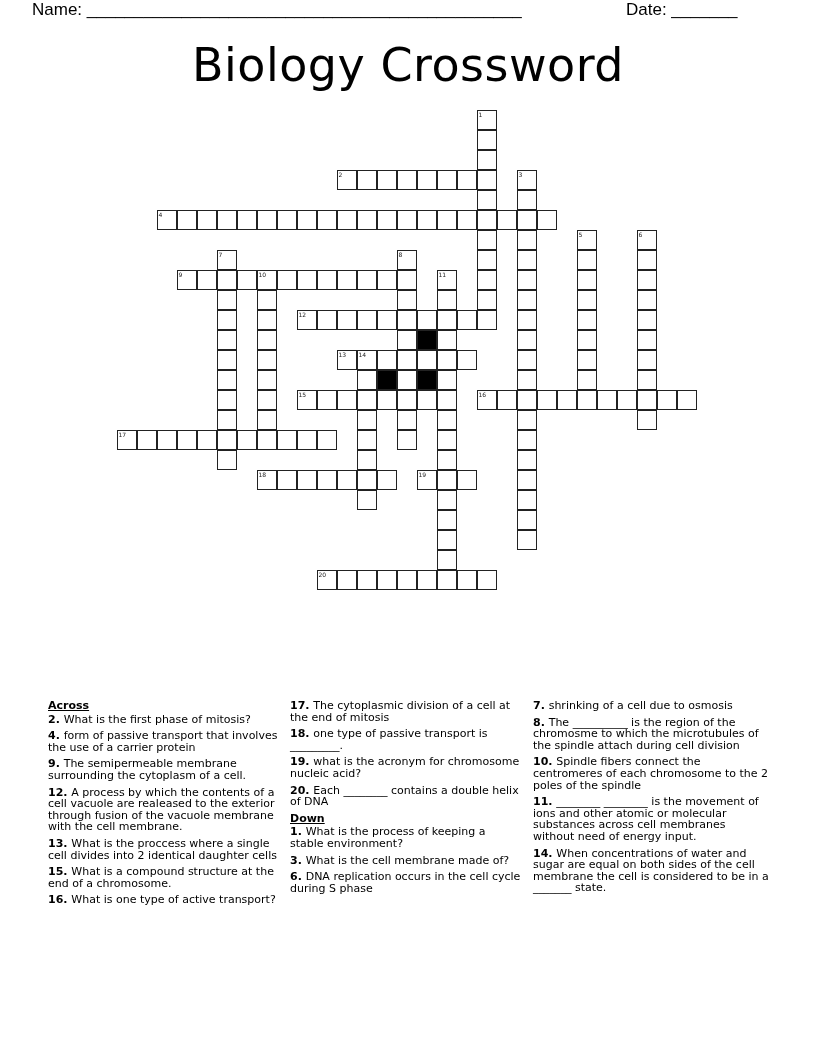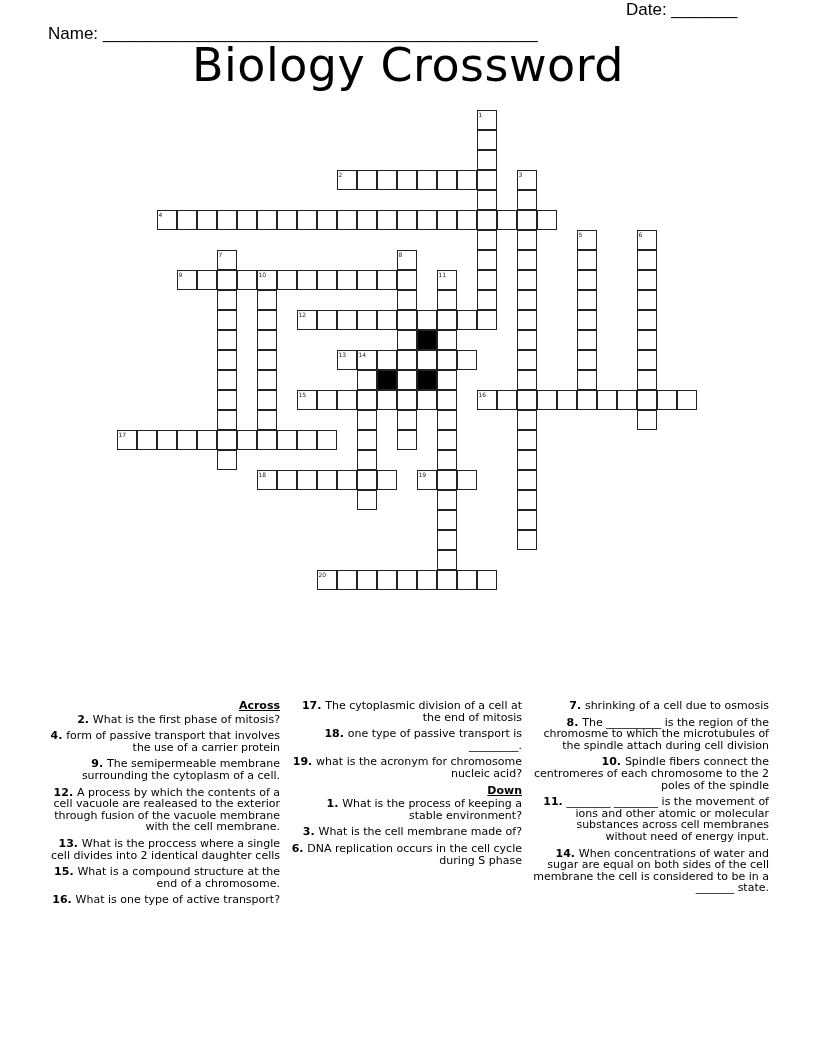--- a/index.html
+++ b/index.html
@@ -1,24 +1,24 @@
 <!DOCTYPE html>
 <html><head>
 <meta charset="utf-8">
 <style>
   html, body { margin:0; padding:0; background:#fff; }
   body { width:816px; height:1056px; position:relative; overflow:hidden; font-family:"DejaVu Sans", sans-serif; color:#000; }
-  .hdr { position:absolute; top:0; left:48px; font-family:"Liberation Sans", sans-serif; font-size:17px; line-height:20px;margin-top:24px; }
+  .hdr { position:absolute; top:0; left:32px; font-family:"Liberation Sans", sans-serif; font-size:17px; line-height:20px; }
   .hdr-date { position:absolute; top:0; left:626px; font-family:"Liberation Sans", sans-serif; font-size:17px; line-height:20px; }
   .title { position:absolute; top:32px; left:0; width:816px; text-align:center; font-family:"DejaVu Sans", sans-serif; font-size:46px; line-height:66px; letter-spacing:0.5px; }
   #grid { position:absolute; left:117px; top:110px; width:600px; height:500px; }
   .cell { position:absolute; width:20px; height:20px; box-sizing:border-box; border:1px solid #222; background:#fff; margin-left:-0.5px; margin-top:-0.5px; }
   .cell.black { background:#000; }
   .num { position:absolute; left:1px; top:0; font-size:6px; line-height:7px; font-family:"DejaVu Sans", sans-serif; color:#222; }
-  .col { position:absolute; top:700px; font-size:11px; line-height:11.6px; font-family:"DejaVu Sans", sans-serif;text-align:right; }
+  .col { position:absolute; top:700px; font-size:11px; line-height:11.6px; font-family:"DejaVu Sans", sans-serif; }
   .col1 { left:48px; width:232px; }
   .col2 { left:290px; width:232px; }
   .col3 { left:533px; width:236px; }
   .sect { font-weight:bold; text-decoration:underline; margin-top:0; margin-bottom:2px; }
   .clue { margin-bottom:5px; }
   .clue b { font-weight:bold; }
 </style>
 </head>
 <body>
 
@@ -266,20 +266,21 @@
   <div class="clue"><b>12</b><b>. </b><span>A process by which the contents of a cell vacuole are realeased to the exterior through fusion of the vacuole membrane with the cell membrane.</span></div>
   <div class="clue"><b>13</b><b>. </b><span>What is the proccess where a single cell divides into 2 identical daughter cells</span></div>
   <div class="clue"><b>15</b><b>. </b><span>What is a compound structure at the end of a chromosome.</span></div>
   <div class="clue"><b>16</b><b>. </b><span>What is one type of active transport?</span></div>
 </div>
 
 <div class="col col2">
   <div class="clue"><b>17</b><b>. </b><span>The cytoplasmic division of a cell at the end of mitosis</span></div>
   <div class="clue"><b>18</b><b>. </b><span>one type of passive transport is _________.</span></div>
   <div class="clue"><b>19</b><b>. </b><span>what is the acronym for chromosome nucleic acid?</span></div>
+  <div class="clue"><b>20</b><b>. </b><span>Each ________ contains a double helix of DNA</span></div>
   <div class="sect">Down</div>
   <div class="clue"><b>1</b><b>. </b><span>What is the process of keeping a stable environment?</span></div>
   <div class="clue"><b>3</b><b>. </b><span>What is the cell membrane made of?</span></div>
   <div class="clue"><b>6</b><b>. </b><span>DNA replication occurs in the cell cycle during S phase</span></div>
 </div>
 
 <div class="col col3">
   <div class="clue"><b>7</b><b>. </b><span>shrinking of a cell due to osmosis</span></div>
   <div class="clue"><b>8</b><b>. </b><span>The __________ is the region of the chromosme to which the microtubules of the spindle attach during cell division</span></div>
   <div class="clue"><b>10</b><b>. </b><span>Spindle fibers connect the centromeres of each chromosome to the 2 poles of the spindle</span></div>

